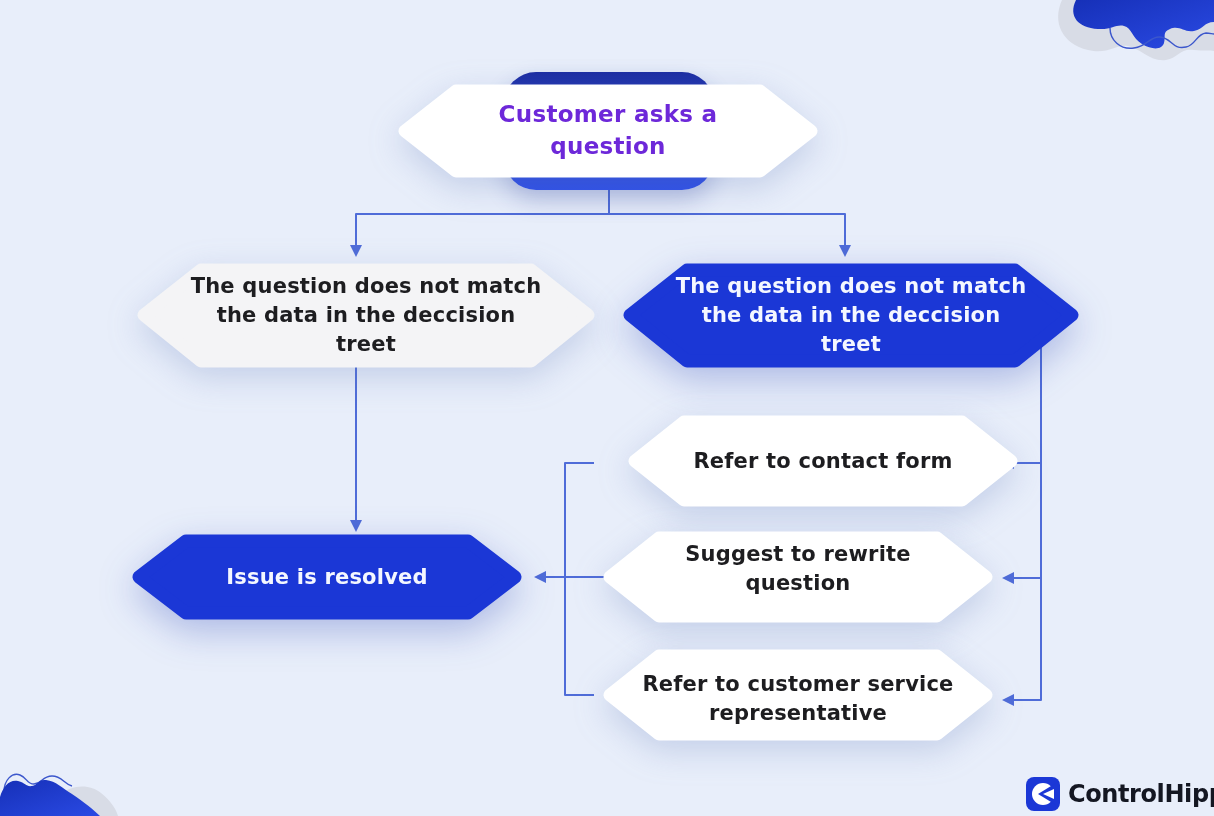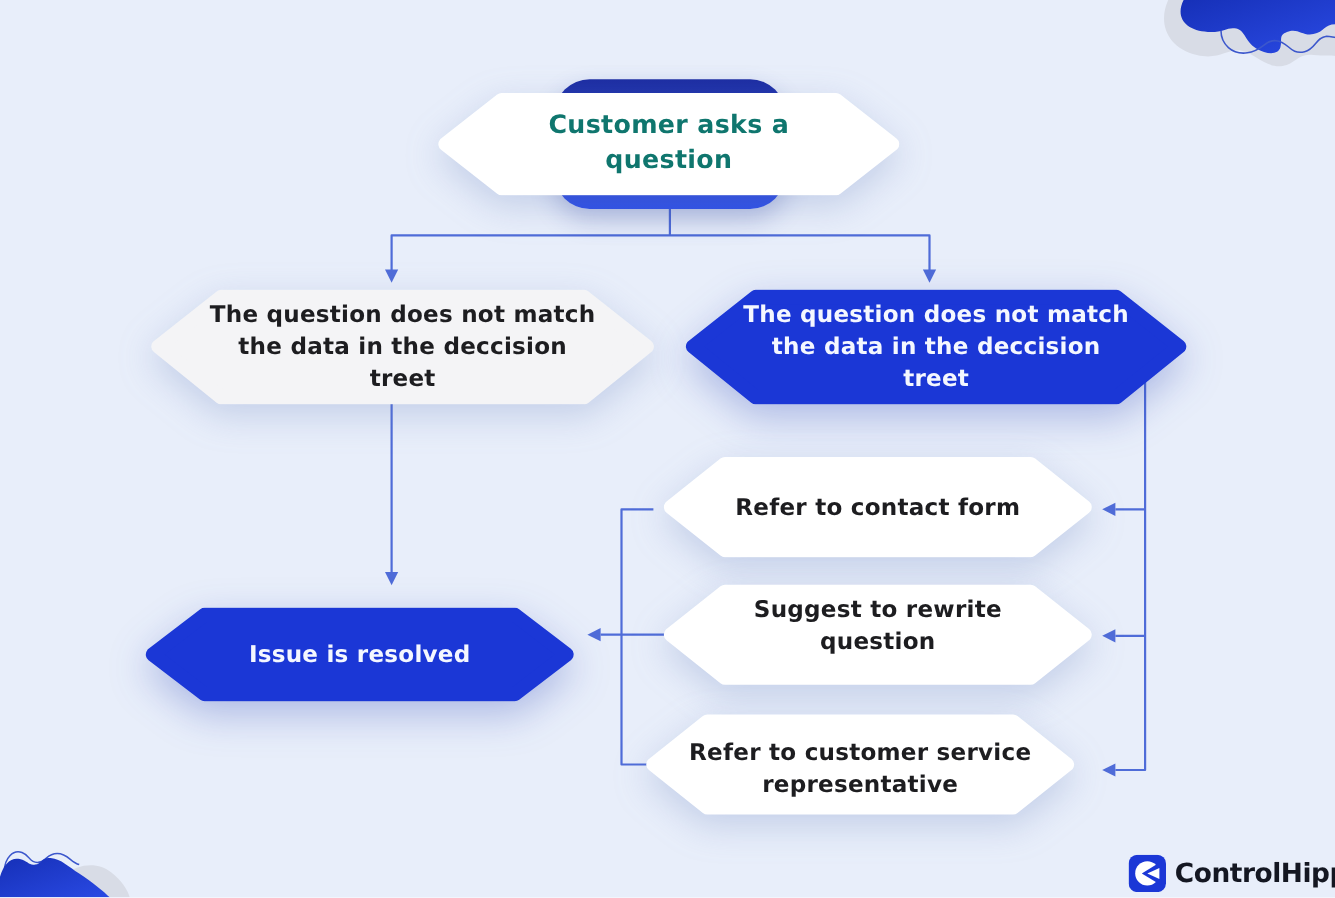--- a/index.html
+++ b/index.html
@@ -48,21 +48,21 @@
   .hex-gray  polygon{fill:var(--node_gray);stroke:var(--node_gray);}
   .hex-blue  polygon{fill:var(--node_blue);stroke:var(--node_blue);}
   .shadow-soft{filter:drop-shadow(0 10px 16px rgba(101,124,185,.28));}
   .shadow-blue{filter:drop-shadow(0 12px 18px rgba(38,64,180,.30));}
   .label{
     position:absolute;inset:0;display:flex;align-items:center;justify-content:center;
     text-align:center;line-height:1.38;letter-spacing:.2px;z-index:1;font-weight:bold;
   }
   .label-dark{color:var(--text_dark);font-size:21px;}
   .label-light{color:var(--text_light);font-size:21px;}
-  .label-title{font-size:23px;font-weight:700;color:#0f766e;letter-spacing:.3px;}
+  .label-title{font-size:23px;font-weight:700;color:#6d28d9;letter-spacing:.3px;}
   .pad-branch{padding:0 46px;}
   .pad-title{padding:0 40px;}
   .pad-action{padding:0 36px;}
   .pad-outcome{padding:0 40px;}
   
   .logo{
     position:absolute;left:1026px;top:776px;height:36px;z-index:4;
     display:flex;align-items:center;gap:8px;
   }
   .logo-rect{fill:var(--node_blue);}
@@ -132,42 +132,42 @@
     <div class="label label-dark pad-branch">The question does not match the data in the deccision treet</div>
   </div>
 
   <div class="node" style="left:623px;top:263px;width:456px;height:105px">
     <svg class="hex hex-blue shadow-blue" width="456" height="105" viewBox="0 0 456 105">
       <polygon points="7,52 64,7 392,7 449,52 392,98 64,98"></polygon>
     </svg>
     <div class="label label-light pad-branch">The question does not match the data in the deccision treet</div>
   </div>
 
-  <div class="node" style="left:603px;top:415px;width:390px;height:92px">
+  <div class="node" style="left:628px;top:415px;width:390px;height:92px">
     <svg class="hex hex-white shadow-soft" width="390" height="92" viewBox="0 0 390 92">
       <polygon points="7,46 56,7 334,7 383,46 334,85 56,85"></polygon>
     </svg>
     <div class="label label-dark pad-action">Refer to contact form</div>
   </div>
 
   <div class="node" style="left:603px;top:531px;width:390px;height:76px">
     <svg class="hex hex-white shadow-soft" width="390" height="92" viewBox="0 0 390 92">
       <polygon points="7,46 56,7 334,7 383,46 334,85 56,85"></polygon>
     </svg>
     <div class="label label-dark pad-action">Suggest to rewrite question</div>
   </div>
 
-  <div class="node" style="left:587px;top:649px;width:390px;height:100px">
+  <div class="node" style="left:603px;top:649px;width:390px;height:100px">
     <svg class="hex hex-white shadow-soft" width="390" height="92" viewBox="0 0 390 92">
       <polygon points="7,46 56,7 334,7 383,46 334,85 56,85"></polygon>
     </svg>
     <div class="label label-dark pad-action">Refer to customer service representative</div>
   </div>
 
-  <div class="node" style="left:132px;top:552px;width:390px;height:86px">
+  <div class="node" style="left:132px;top:534px;width:390px;height:86px">
     <svg class="hex hex-blue shadow-blue" width="390" height="86" viewBox="0 0 390 86">
       <polygon points="7,43 54,7 336,7 383,43 336,79 54,79"></polygon>
     </svg>
     <div class="label label-light pad-outcome">Issue is resolved</div>
   </div>
 
   <div class="logo">
     <svg width="34" height="34" viewBox="0 0 34 34" aria-hidden="true">
       <rect class="logo-rect" x="0" y="0" width="34" height="34" rx="8"></rect>
       <circle cx="17" cy="17" r="11" fill="#ffffff"></circle>

